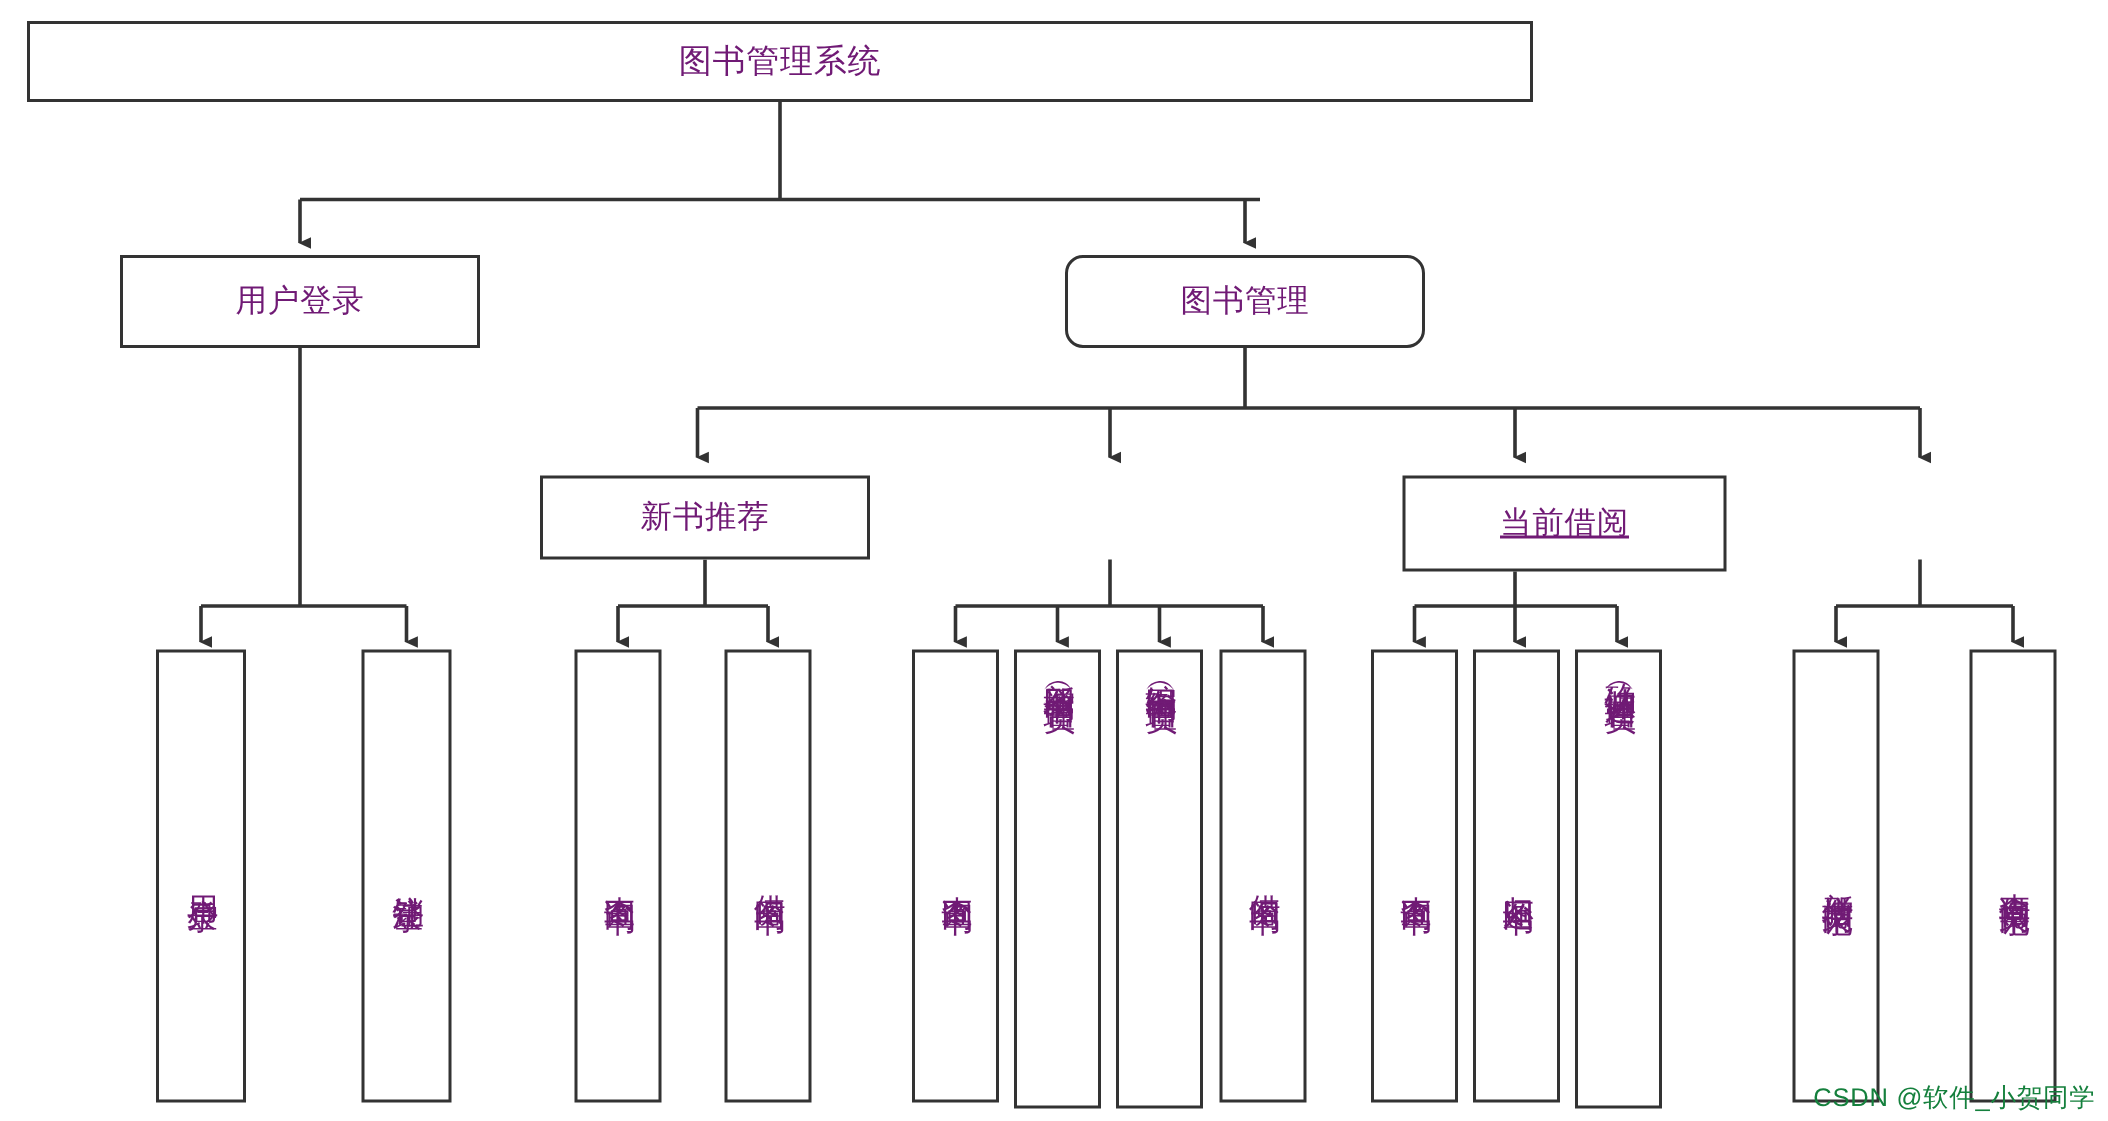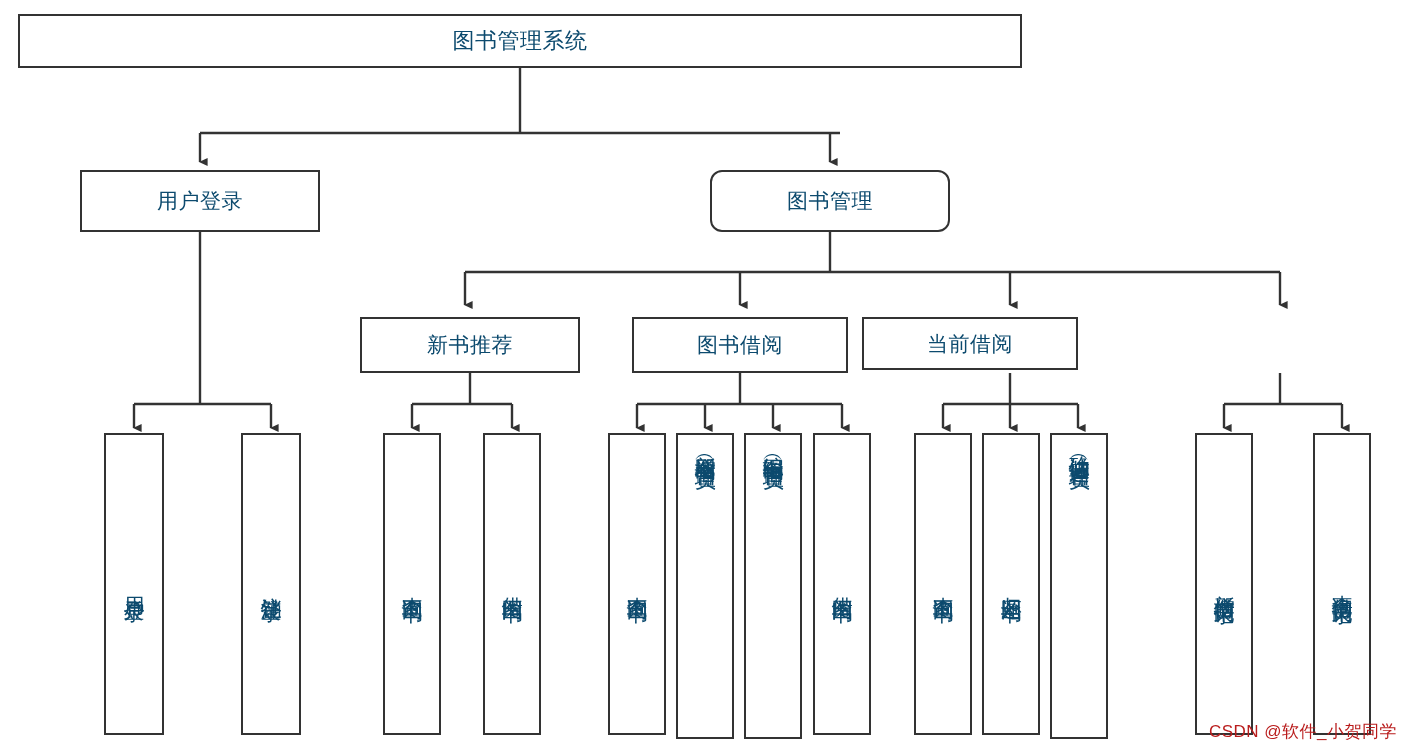--- a/index.html
+++ b/index.html
@@ -21,21 +21,21 @@
     pointer-events:none;
   }
   .node{
     position:absolute;
     box-sizing:border-box;
     border:2px solid #333333;
     background:#ffffff;
     display:flex;
     align-items:center;
     justify-content:center;
-    color:#0c4a6e;
+    color:#701a75;
     letter-spacing:0.5px;
   }
   .node.horiz{
     font-size:21px;
     line-height:1.1;
   }
   .node.vert{
     writing-mode:vertical-rl;
     text-orientation:upright;
     font-size:21px;
@@ -48,21 +48,21 @@
     justify-content:flex-start;
   }
   .node.root{
     font-size:22px;
   }
   #watermark{
     position:absolute;
     right:8px;
     bottom:4px;
     font-size:17px;
-    color:#b91c1c;
+    color:#15803d;
     letter-spacing:0.5px;
     white-space:nowrap;
     user-select:none;
   }
 </style>
 </head>
 <body>
 
 <div id="diagram">
 
@@ -115,22 +115,21 @@
       <path d="M1342,404 L1342,428" marker-end="url(#arrow)"></path>
     </g>
   </svg>
 
   <div class="node horiz root" style="left:18px;top:14px;width:1004px;height:54px;">图书管理系统</div>
 
   <div class="node horiz" style="left:80px;top:170px;width:240px;height:62px;">用户登录</div>
   <div class="node horiz" style="left:710px;top:170px;width:240px;height:62px;border-radius:12px;">图书管理</div>
 
   <div class="node horiz" style="left:360px;top:317px;width:220px;height:56px;">新书推荐</div>
-  <div class="node horiz" style="left:632px;top:317px;width:216px;height:56px;">图书借阅</div>
-  <div class="node horiz" style="left:862px;top:317px;width:216px;height:53px;">当前借阅</div>
+  <div class="node horiz" style="left:935px;top:317px;width:216px;height:64px;text-decoration:underline;">当前借阅</div>
 
   <div class="node vert" style="left:104px;top:433px;width:60px;height:302px;">用户登录</div>
   <div class="node vert" style="left:241px;top:433px;width:60px;height:302px;">注销登录</div>
 
   <div class="node vert" style="left:383px;top:433px;width:58px;height:302px;">查询图书</div>
   <div class="node vert" style="left:483px;top:433px;width:58px;height:302px;">借阅图书</div>
 
   <div class="node vert" style="left:608px;top:433px;width:58px;height:302px;">查询图书</div>
   <div class="node vert top-aligned" style="left:676px;top:433px;width:58px;height:306px;">新增图书（管理员）</div>
   <div class="node vert top-aligned" style="left:744px;top:433px;width:58px;height:306px;">编辑图书（管理员）</div>

